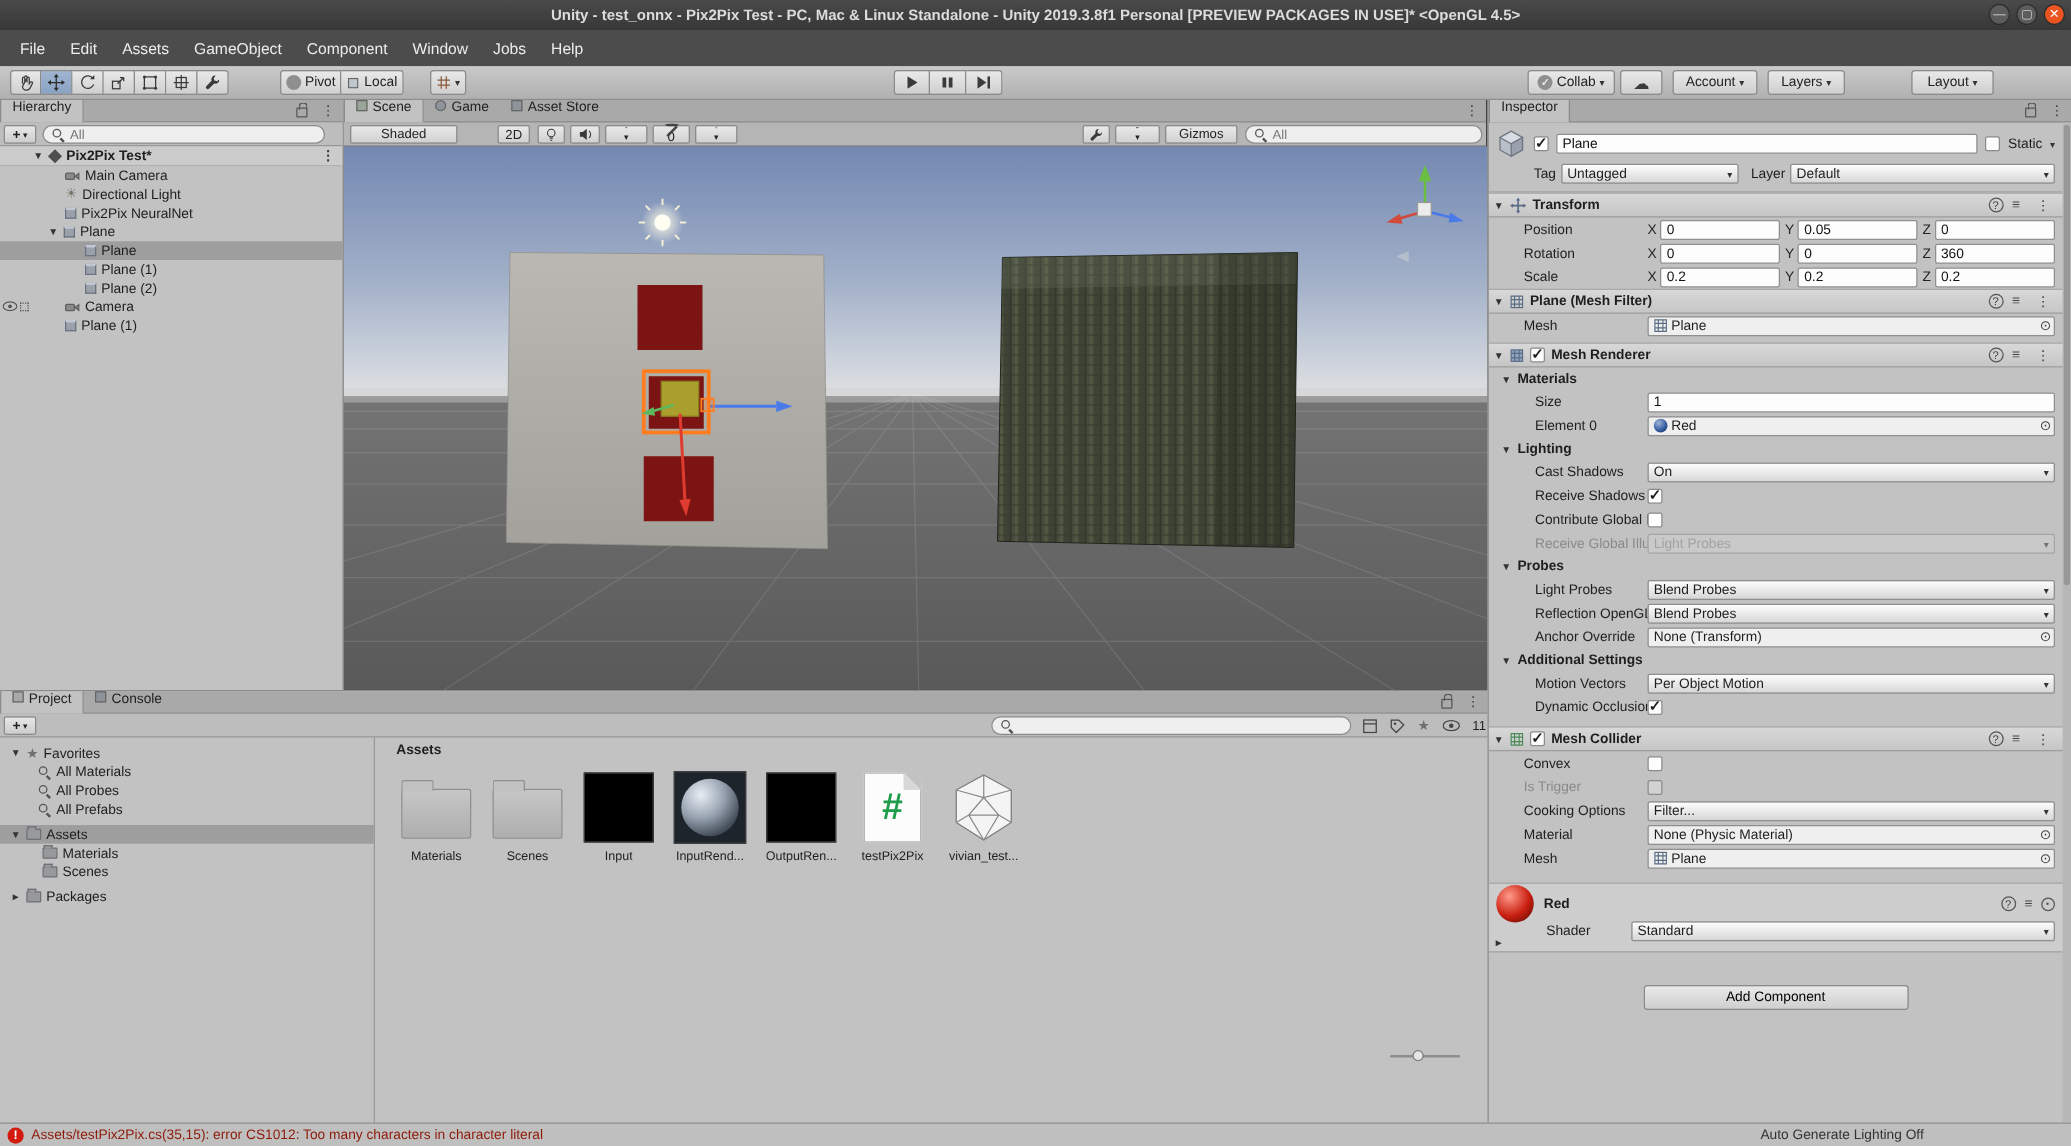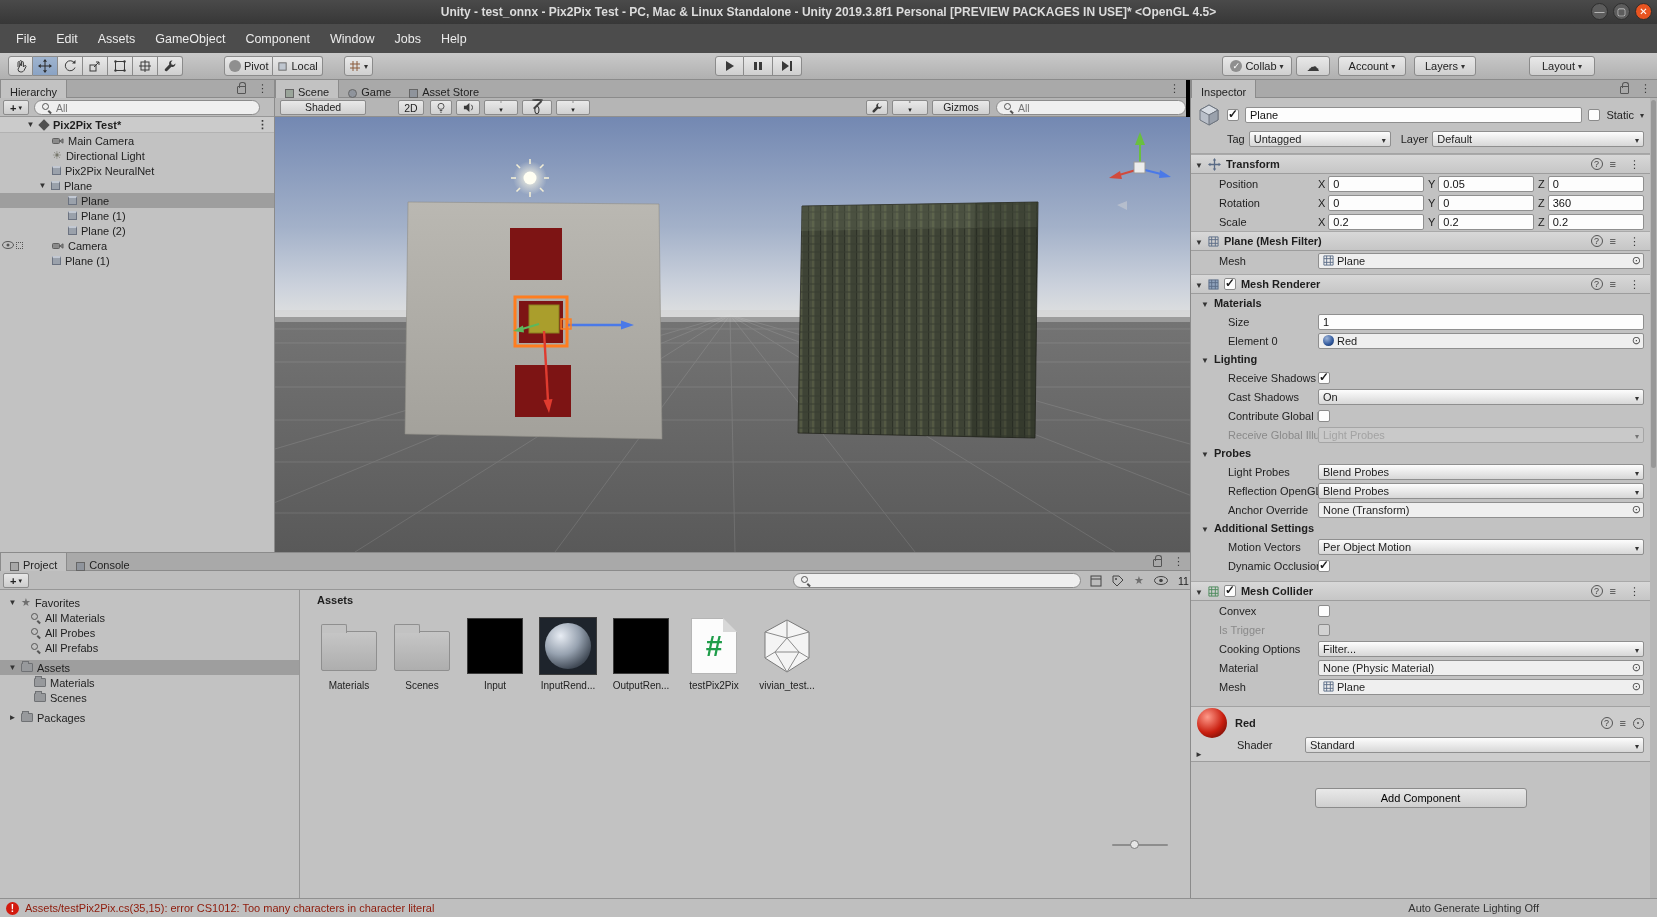--- a/index.html
+++ b/index.html
@@ -25,21 +25,21 @@
 .tbtn:first-child{border-left:1px solid #8b8b8b;border-radius:3px 0 0 3px;}
 .tbtn:last-child{border-radius:0 3px 3px 0;}
 .tbtn.single{border-left:1px solid #8b8b8b;border-radius:3px;}
 .tbtn.active{background:linear-gradient(#9fb4cf,#8aa3c4);}
 .tbtn .arr{font-size:8px;color:#333;}
 .circ-ico{width:12px;height:12px;border-radius:50%;background:#8f8f8f;color:#fff;font-size:9px;line-height:12px;text-align:center;display:inline-block;}
 .cloud-g{font-size:13px;color:#3b3b3b;}
 
 
 .strip{position:absolute;left:0;top:0;right:0;height:18px;background:#a9a9a9;border-bottom:1px solid #8b8b8b;display:flex;align-items:center;}
-.tab{height:18px;display:flex;align-items:flex-end;gap:4px;padding:0 9px;font-size:11px;color:#222;}
+.tab{height:18px;display:flex;align-items:flex-start;gap:4px;padding:0 9px;font-size:11px;color:#222;}
 .tab.on{background:#c2c2c2;border-right:1px solid #8b8b8b;border-left:1px solid #8b8b8b;}
 .tab .mini{width:9px;height:9px;background:#8f949c;border:1px solid #666;display:inline-block;}
 .kebab{margin-left:auto;color:#3a3a3a;padding:0 6px;}
 .kebab::before{content:"⋮";}
 .lock{width:9px;height:8px;border:1px solid #555;border-radius:1px;position:relative;margin:2px 4px 0 4px;}
 .lock::before{content:"";position:absolute;left:1px;top:-5px;width:5px;height:5px;border:1px solid #555;border-bottom:none;border-radius:3px 3px 0 0;}
 .ptoolbar{position:absolute;left:0;top:18px;right:0;height:19px;background:#bdbdbd;border-bottom:1px solid #979797;}
 .plusbtn{position:absolute;left:3px;top:2px;height:15px;width:26px;background:linear-gradient(#e7e7e7,#cdcdcd);border:1px solid #8b8b8b;border-radius:2px;display:flex;align-items:center;justify-content:center;gap:2px;font-size:11px;color:#222;}
 .plusbtn::before{content:"+";font-weight:bold;}
 .plusbtn::after{content:"▾";font-size:7px;}
@@ -59,21 +59,21 @@
 .cube-ico{width:9px;height:9px;background:#9aa1ab;border:1px solid #6b7280;border-top:2px solid #c2c8d2;flex:0 0 9px;}
 .scene-ico{width:8px;height:8px;background:#4f4f4f;transform:rotate(45deg);flex:0 0 8px;margin:0 1px;}
 .sun-ico{color:#76766a;font-size:11px;line-height:11px;}
 .sun-ico::before{content:"☀";}
 .rootrow{background:#cbcbcb;border-bottom:1px solid #b2b2b2;font-weight:bold;height:16px;}
 .selrow{background:#9e9e9e;}
 .eye-g{position:absolute;left:2px;top:3px;}
 .pick-g{position:absolute;left:16px;top:4px;width:7px;height:7px;border:1px dotted #555;}
 
 
-#scenepanel{left:275px;top:80px;width:915px;height:472px;background:#6a6a6a;border-right:4px solid #000000;text-decoration:underline;}
+#scenepanel{left:275px;top:80px;width:915px;height:472px;background:#6a6a6a;border-right:1px solid #000000;text-decoration:underline;}
 #scenepanel .stoolbar{position:absolute;left:0;top:18px;right:0;height:19px;background:#b5b5b5;border-bottom:1px solid #8f8f8f;}
 .sctl{position:absolute;top:2px;height:15px;background:linear-gradient(#e9e9e9,#d0d0d0);border:1px solid #8b8b8b;border-radius:2px;display:flex;align-items:center;justify-content:center;padding:0 4px;gap:3px;font-size:10.5px;color:#222;flex-direction:column;}
 .sctl .arr{font-size:7px;}
 .nohid{width:11px;height:11px;border:1.5px solid #444;border-radius:50%;position:relative;}
 .nohid::after{content:"";position:absolute;left:-1px;top:4px;width:11px;height:1.5px;background:#444;transform:rotate(-45deg);}
 #viewport{position:absolute;left:0;top:37px;width:915px;height:435px;}
 
 
 #project{left:0;top:552px;width:1190px;height:346px;background:#c2c2c2;border-top:1px solid #8b8b8b;}
 #ptree{position:absolute;left:0;top:37px;width:300px;bottom:0;border-right:1px solid #979797;padding-top:5px;}
@@ -838,32 +838,32 @@
               <span class="tx">Red</span>
               <span class="picker"></span>
             </span>
           </span>
       </div>
       <div class="foldrow">
           <span class="fo"></span>
           <span>Lighting</span>
         </div>
       <div class="irow">
-        <span class="ilabel ind">Receive Shadows</span>
-        <span class="ival">
-            <span class="cb on"></span>
-          </span>
-      </div>
-      <div class="irow">
         <span class="ilabel ind">Cast Shadows</span>
         <span class="ival">
             <span class="dd">
               <span class="tx">On</span>
               <span class="ar"></span>
             </span>
+          </span>
+      </div>
+      <div class="irow">
+        <span class="ilabel ind">Receive Shadows</span>
+        <span class="ival">
+            <span class="cb on"></span>
           </span>
       </div>
       <div class="irow">
         <span class="ilabel ind">Contribute Global Illum</span>
         <span class="ival">
             <span class="cb"></span>
           </span>
       </div>
       <div class="irow">
         <span class="ilabel ind dis">Receive Global Illumin</span>

